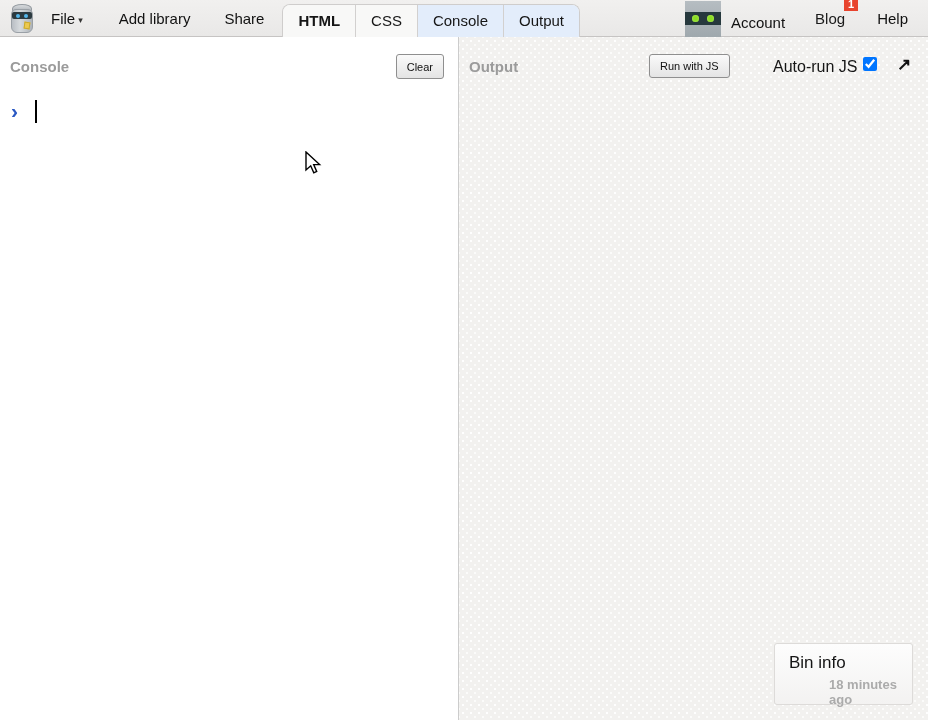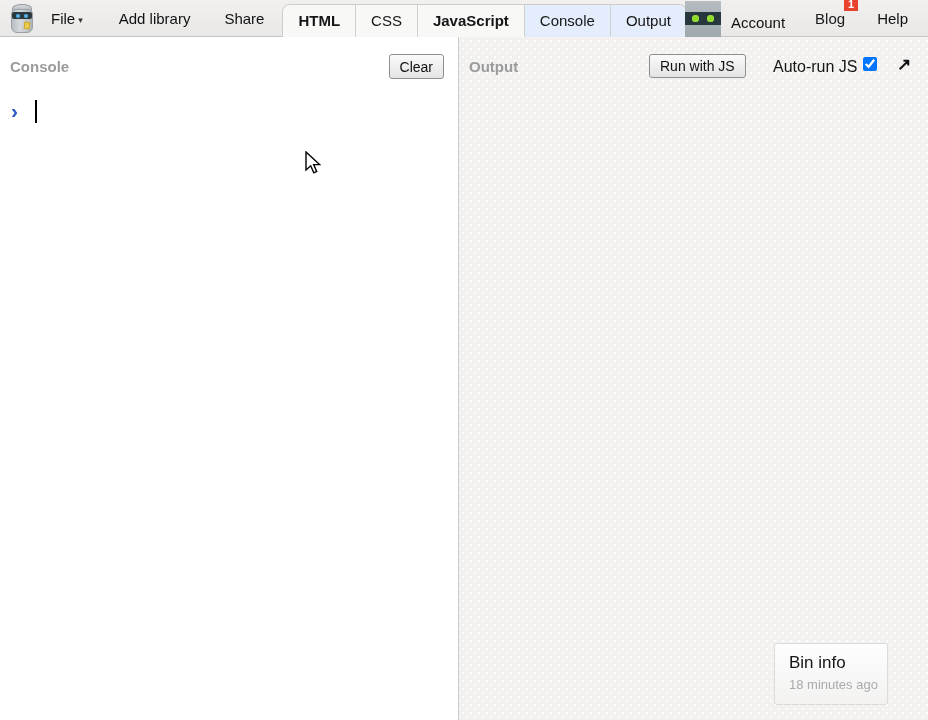--- a/index.html
+++ b/index.html
@@ -74,21 +74,21 @@
   .help-label { margin-left:28px; margin-right:10px; cursor:pointer; }
 
   
   .main { position:absolute; top:37px; left:0; width:928px; height:683px; display:flex; }
 
   .console-panel { position:relative; width:458px; height:683px; background:#fff; }
   .panel-title { font-size:15px; font-weight:bold; color:#9b9b9b; }
   .console-head { position:absolute; left:10px; top:21px; }
   .btn {
     font-family:"Liberation Sans", sans-serif;
-    font-size:14px; color:#111;
+    font-size:11px; color:#111;
     background:linear-gradient(#fafafa,#e4e4e4);
     border:1px solid #8f8f8f; border-radius:3px;
     padding:2px 10px; cursor:pointer;
   }
   .clear-btn { position:absolute; right:14px; top:17px; height:25px; }
   .console-prompt-row { position:absolute; left:11px; top:63px; display:flex; align-items:flex-start; }
   .prompt-chevron { color:#2b59c3; font-size:21px; font-weight:bold; line-height:22px; }
   .console-caret { width:2px; height:23px; background:#000; margin-left:17px; margin-top:0; }
 
   .output-panel {
@@ -107,27 +107,27 @@
   .autorun-check { position:absolute; left:404px; top:20px; width:14px; height:14px; cursor:pointer; }
   .popout-arrow { position:absolute; left:438px; top:17px; font-size:17px; font-weight:bold; color:#111; cursor:pointer; }
 
   .output-heading {
     position:absolute; left:13px; top:79px; width:440px;
     font-family:"DejaVu Serif","Liberation Serif",serif;
     font-size:34px; font-weight:bold; color:#000; line-height:1.25;
   }
 
   .bin-info-card {
-    position:absolute; left:315px; top:606px; width:114px; height:62px;
+    position:absolute; left:315px; top:606px; width:139px; height:62px;
     background:linear-gradient(#fdfdfd,#f3f2f1);
     border:1px solid #dddbd9; border-radius:3px;
     padding:9px 0 0 14px; cursor:pointer;
   }
   .bin-info-title { font-size:17px; color:#151515; }
-  .bin-info-time { font-size:13px; font-weight:normal; color:#ababab; margin-top:4px; }
+  .bin-info-time { font-size:13px; font-weight:bold; color:#ababab; margin-top:4px;margin-left:40px; }
 
   
   .cursor { position:absolute; left:305px; top:151px; width:18px; height:26px; pointer-events:none; }
 </style>
 </head>
 <body>
 
 <header class="navbar">
   <div class="logo">
     <div class="lid"></div>
@@ -140,21 +140,20 @@
 
   <div class="nav-item file">
     <span>File</span><span class="caret">▾</span>
   </div>
   <div class="nav-item addlib">Add library</div>
   <div class="nav-item share">Share</div>
 
   <nav class="tabgroup">
     <div class="tab bold">HTML</div>
     <div class="tab">CSS</div>
-    <div class="tab bold">JavaScript</div>
     <div class="tab open">Console</div>
     <div class="tab open">Output</div>
   </nav>
 
   <div class="nav-right">
     <div class="avatar">
       <div class="band"></div>
       <div class="eye l"></div>
       <div class="eye r"></div>
     </div>

